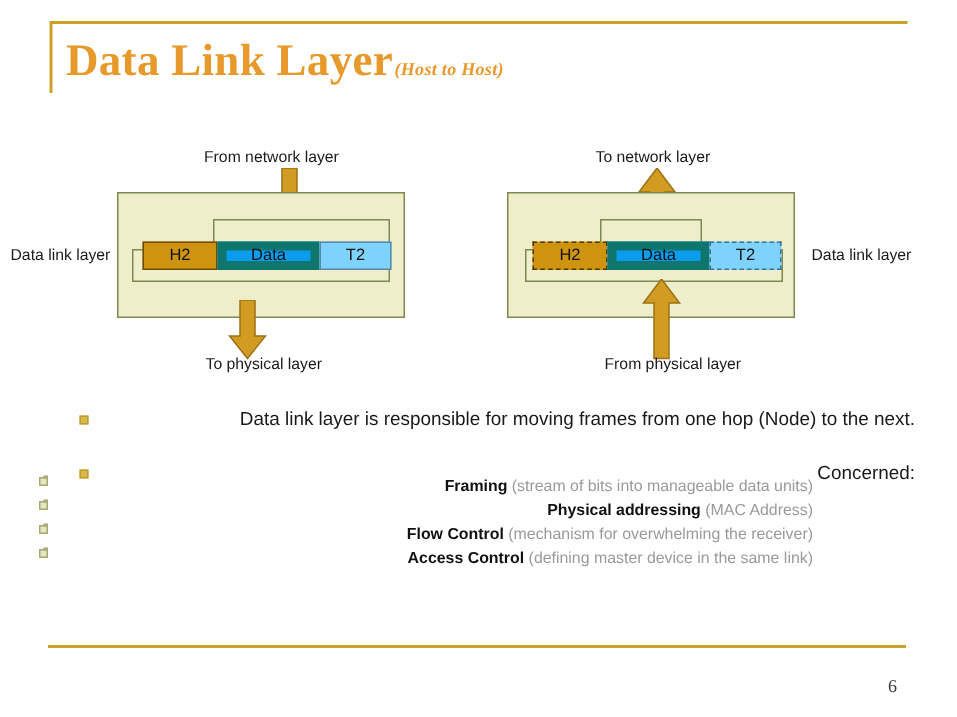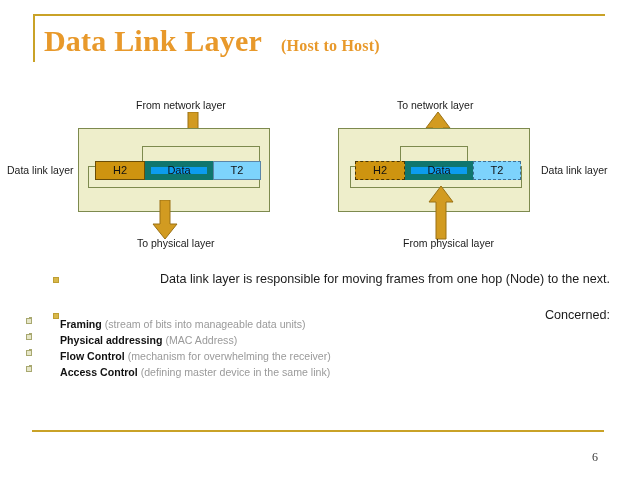--- a/index.html
+++ b/index.html
@@ -21,24 +21,25 @@
   .title{
     position:absolute;left:44px;top:24px;
     font-family:"Liberation Serif", serif;
     font-weight:bold;
     font-size:30px;
     color:#E8992B;
     letter-spacing:0.2px;
     white-space:nowrap;
   }
   .title .sub{
-    font-size:16px;
+    font-size:12px;
     font-weight:bold;
-    margin-left:19px;
+    margin-left:1px;
     color:#E8992B;
+    font-style:italic;
   }
 
   
   .diagram{position:absolute;}
 
   .dl-outer{
     position:absolute;
     background:#EEEECB;
     border:1px solid #7D8A4E;
     box-sizing:border-box;
@@ -87,21 +88,21 @@
   }
   .b1:before{
     content:"";
     position:absolute;left:3px;top:5px;
     width:6px;height:6px;
     background:#D9B84A;
     border:1px solid #BE9E33;
     box-sizing:border-box;
   }
   .sublist{
-    position:absolute;left:22px;top:316px;width:520px;
+    position:absolute;left:22px;top:316px;width:520px;text-align:right;
   }
   .b2{
     position:relative;
     padding-left:38px;
     font-size:10.6px;
     line-height:1.52;
     color:#1a1a1a;
     white-space:nowrap;
   }
   .b2 .gl{

